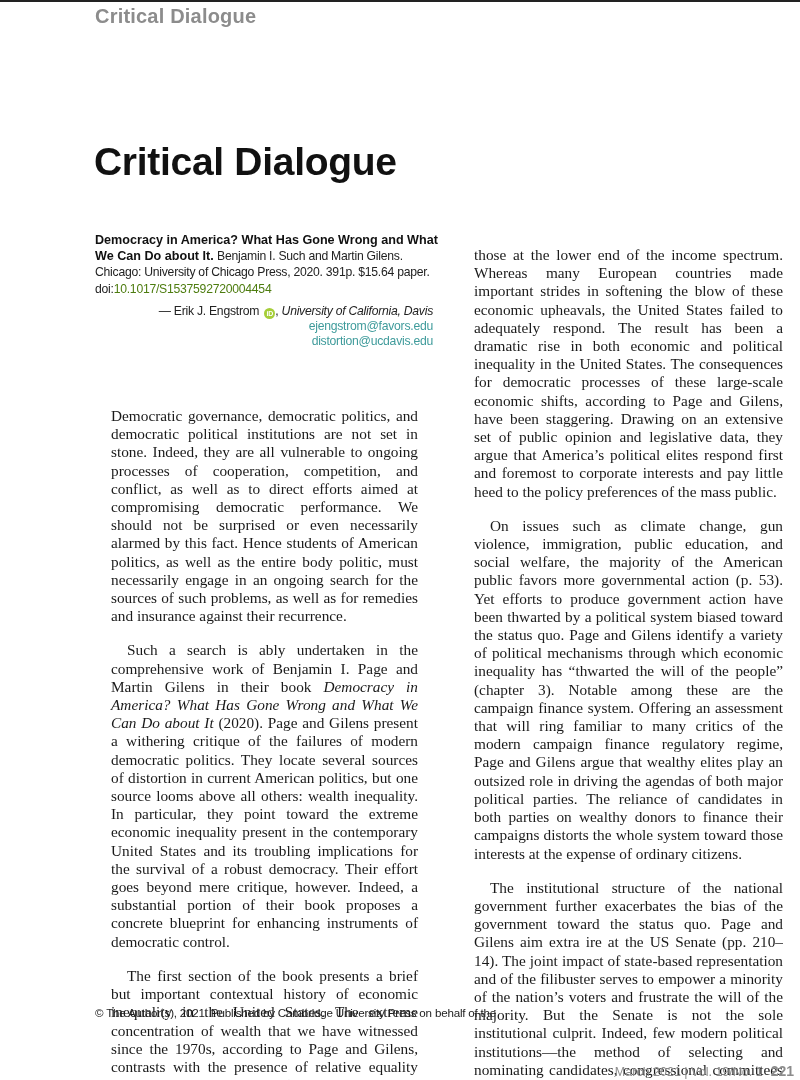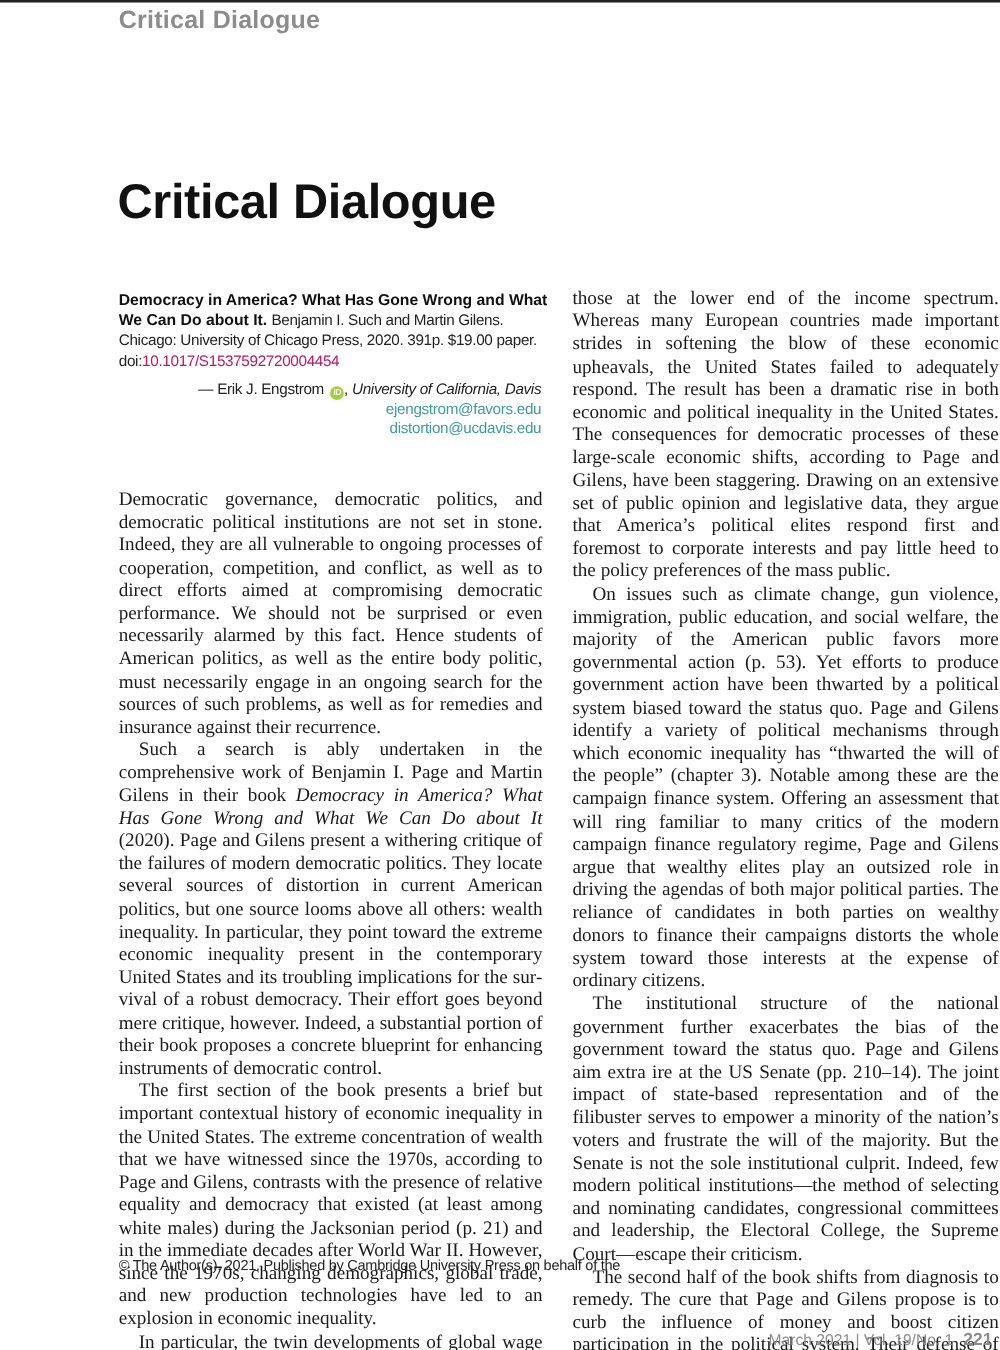--- a/index.html
+++ b/index.html
@@ -17,41 +17,41 @@
       position: absolute; left: 94px; top: 140px;
       font-family: "Liberation Sans", sans-serif; font-weight: bold; font-size: 39px;
       color: #111; letter-spacing: -0.3px;
     }
     .citation {
       position: absolute; left: 95px; top: 232px; width: 345px;
       font-family: "Liberation Sans", sans-serif; font-size: 12.2px; line-height: 16.2px; color: #222;
     }
     .citation .book-title { font-weight: bold; font-size: 12.6px; color: #111; }
     .citation .cond { letter-spacing: -0.25px; }
-    .citation .doi-link { color: #be185d; }
+    .citation .doi-link { color: #4d7c0f; }
     .authors {
       position: absolute; left: 95px; top: 304px; width: 338px; text-align: right;
       font-family: "Liberation Sans", sans-serif; font-size: 12.2px; line-height: 15.2px; color: #222;
       letter-spacing: -0.25px;
     }
     .authors .aff { font-style: italic; text-align: right; }
     .authors .email { color: #3f9b9b; }
     .orcid {
       display: inline-block; width: 11px; height: 11px; border-radius: 50%;
       background: #a6ce39; color: #fff; font-size: 7px; line-height: 11px; text-align: center;
       font-weight: bold; vertical-align: -1px; margin-left: 2px;
     }
     .col {
       position: absolute; width: 339px;
       font-size: 15.3px; line-height: 18.2px; text-align: justify; hyphens: manual;
       color: #1a1a1a;
     }
     .col-left { left: 95px; top: 391px; }
     .col-right { left: 458px; top: 230px; width: 341px; }
-    .col p { margin: 0; text-indent: 16px; }
+    .col p { margin: 16px; text-indent: 16px; }
     .col p.noindent { text-indent: 0; }
     .col em { font-style: italic; }
     .footer-left {
       position: absolute; left: 95px; top: 1005px; width: 440px;
       font-family: "Liberation Sans", sans-serif; font-size: 11.6px; line-height: 15px; color: #222;
       letter-spacing: -0.2px;
     }
     .footer-right {
       position: absolute; right: 6px; top: 1063px;
       font-family: "Liberation Sans", sans-serif; font-size: 12.5px; color: #8c8c8c; padding-left: 12px;
@@ -62,21 +62,21 @@
 <body>
 
 <div class="top-rule"></div>
 <div class="running-head">Critical Dialogue</div>
 
 <h1 class="section-title" style="margin:0;">Critical Dialogue</h1>
 
 <div class="citation">
   <span class="book-title">Democracy in America? What Has Gone Wrong and What We Can Do about It.</span>
   <span class="cond">Benjamin I. Such and Martin Gilens.</span><br>
-  <span class="cond">Chicago: University of Chicago Press, 2020. 391p. $19.00 paper.</span><br>
+  <span class="cond">Chicago: University of Chicago Press, 2020. 391p. $15.64 paper.</span><br>
   <span class="cond">doi:</span><span class="doi-link cond">10.1017/S1537592720004454</span>
 </div>
 
 <div class="authors">
   <div>
     <span>— </span><span>Erik J. Engstrom</span>
     <span class="orcid">iD</span>, <span class="aff">University of California, Davis</span>
   </div>
   <div class="email">ejengstrom@favors.edu</div>
   <div class="email">distortion@ucdavis.edu</div>

